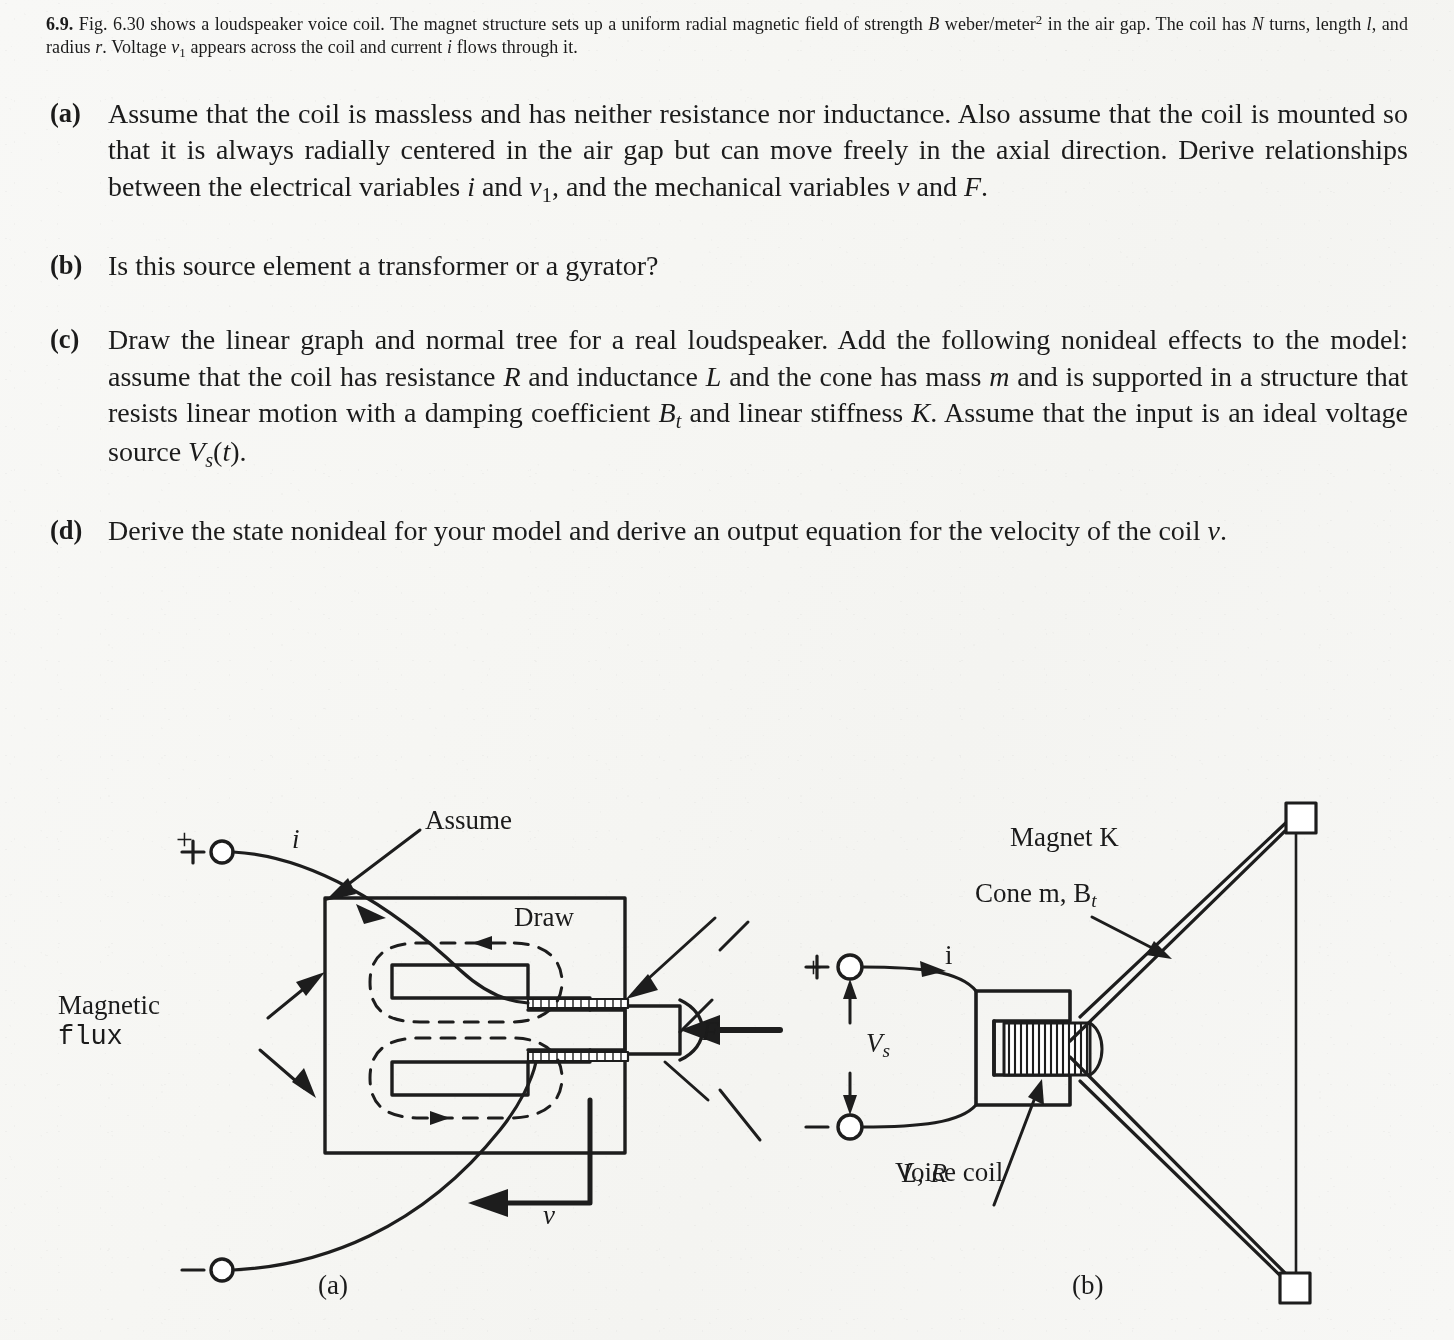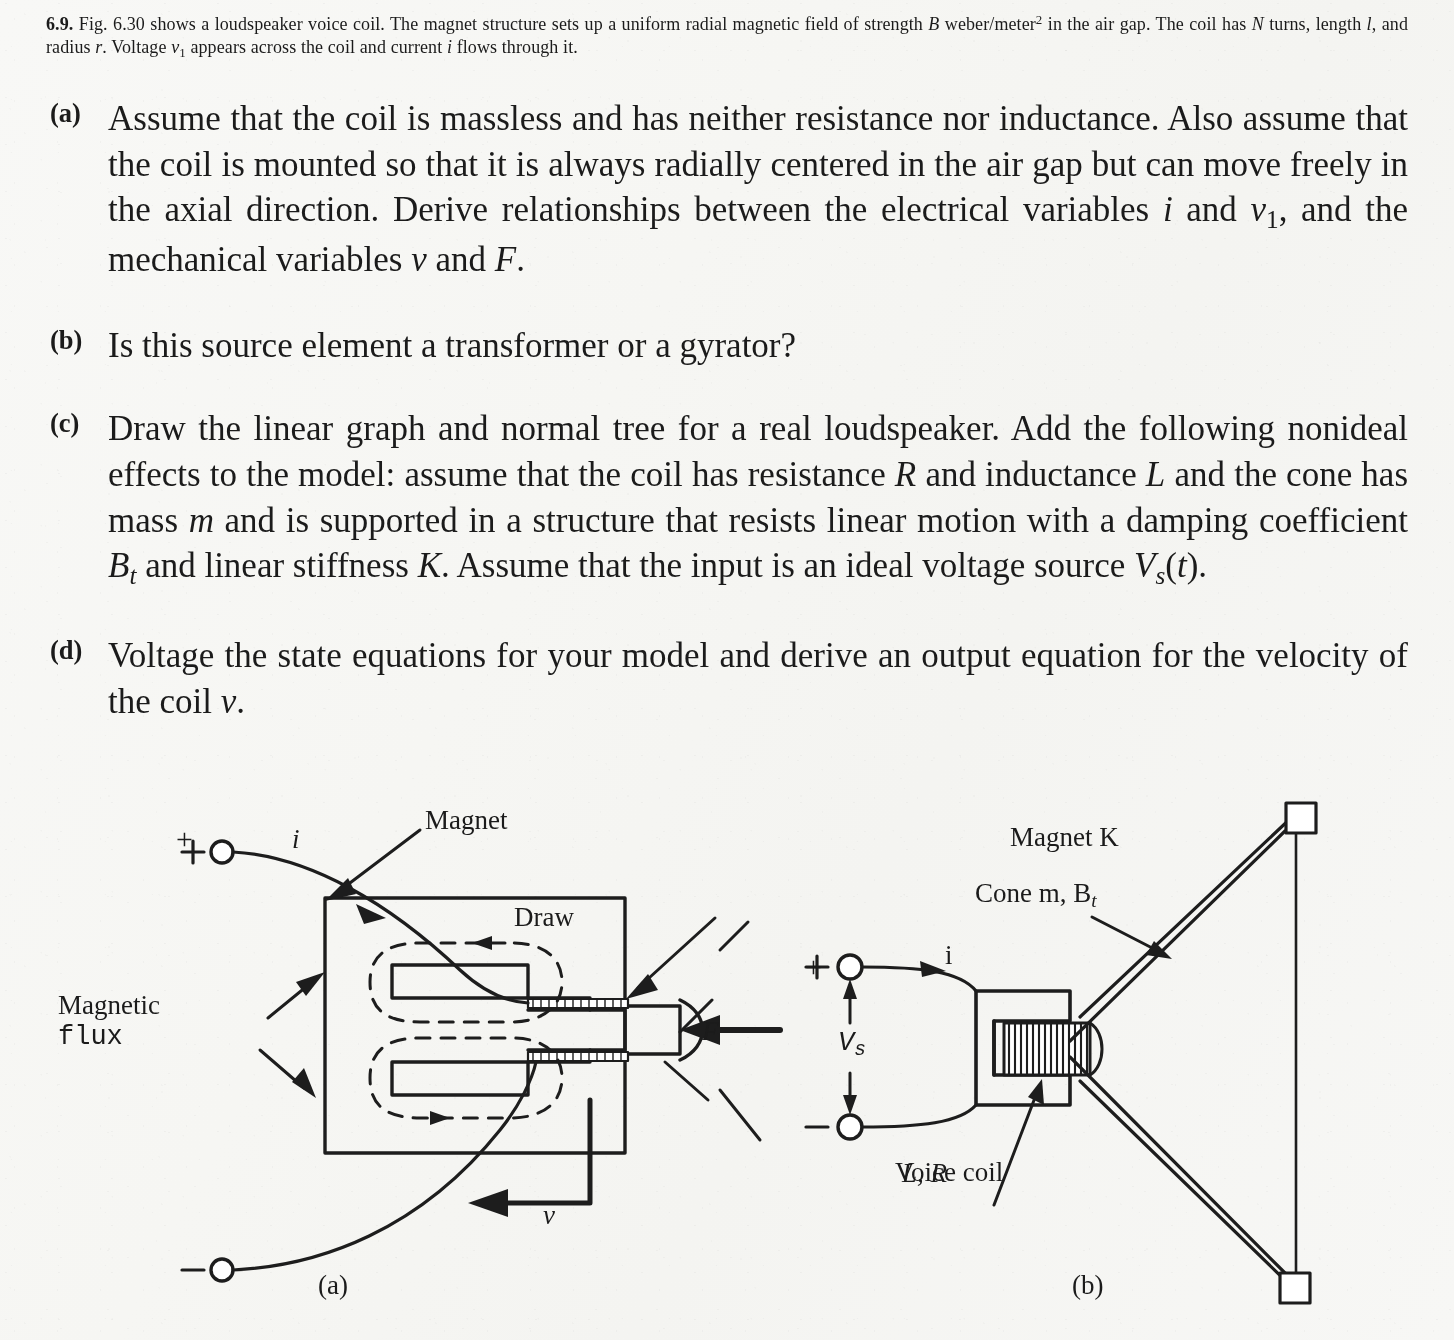--- a/index.html
+++ b/index.html
@@ -71,21 +71,21 @@
     width: 62px;
     font-weight: bold;
     font-size: 26.5px;
     line-height: 1.305;
     text-align: left;
     padding-left: 4px;
     box-sizing: border-box;
   }
   .item .body {
     flex: 1 1 auto;
-    font-size: 35px;
+    font-size: 28px;
     line-height: 1.305;
     text-align: justify;
   }
   i.sym { font-style: italic; }
   .sub { font-size: 0.72em; vertical-align: -0.28em; }
   .sup { font-size: 0.72em; vertical-align: 0.45em; }
 
   
   .gap-a { height: 34px; }
   .gap-b { height: 40px; }
@@ -146,21 +146,21 @@
 
   <div class="item">
     <div class="tag">(c)</div>
     <div class="body"><span>Draw the linear graph and normal tree for a real loudspeaker. Add the following nonideal effects to the model:  assume that the coil has resistance </span><i class="sym">R</i><span> and inductance </span><i class="sym">L</i><span> and the cone has mass </span><i class="sym">m</i><span> and is supported in a structure that resists linear motion with a damping coefficient </span><i class="sym">B</i><i class="sym sub">t</i><span> and linear stiffness </span><i class="sym">K</i><span>. Assume that the input is an ideal voltage source </span><i class="sym">V</i><i class="sym sub">s</i><span>(</span><i class="sym">t</i><span>).</span></div>
   </div>
 
   <div class="gap-d"></div>
 
   <div class="item">
     <div class="tag">(d)</div>
-    <div class="body"><span>Voltage the state equations for your model and derive an output equation for the velocity of the coil </span><i class="sym">v</i><span>.</span></div>
+    <div class="body"><span>Derive the state nonideal for your model and derive an output equation for the velocity of the coil </span><i class="sym">v</i><span>.</span></div>
   </div>
 
 </div>
 
 <div id="figure">
 
   <svg width="740" height="600" viewBox="0 0 740 600" style="position:absolute;left:120px;top:100px;">
     <g class="ln" stroke-width="3.2" stroke-linecap="round" stroke-linejoin="round">
 
       <rect x="205" y="98" width="300" height="255" stroke-width="3.4"></rect>
@@ -278,21 +278,21 @@
         <polygon points="196,298 172,282 184,268" fill="#1d1d1d" stroke="none"></polygon>
       </g>
 
     </g>
   </svg>
 
   <div class="fig-label" style="left:176px;top:122px;font-size:30px;">+</div>
   <div class="fig-label ital" style="left:292px;top:124px;">i</div>
   <div class="fig-label ital" style="left:543px;top:500px;">v</div>
   <div class="fig-label ital" style="left:702px;top:316px;">F</div>
-  <div class="fig-label" style="left:425px;top:105px;">Magnet</div>
+  <div class="fig-label" style="left:425px;top:105px;">Assume</div>
   <div class="fig-label" style="left:514px;top:202px;">Draw</div>
   <div class="fig-label" style="left:58px;top:290px;">Magnetic</div>
   <div class="fig-label" style="left:58px;top:322px;font-family:Liberation Mono, monospace;">flux</div>
   <div class="fig-caption" style="left:318px;top:570px;">(a)</div>
 
   <svg width="640" height="600" viewBox="0 0 640 600" style="position:absolute;left:780px;top:95px;">
     <g class="ln" stroke-width="3.2" stroke-linecap="round" stroke-linejoin="round">
 
       <circle cx="70" cy="172" r="12" fill="#ffffff" stroke-width="3.4"></circle>
       <g stroke-width="3.2">
@@ -360,21 +360,21 @@
       <g>
         <line x1="214" y1="410" x2="256" y2="300" stroke-width="3"></line>
         <polygon points="262,284 264,310, 248,302" fill="#1d1d1d" stroke="none"></polygon>
       </g>
 
     </g>
   </svg>
 
   <div class="fig-label" style="left:805px;top:250px;font-size:30px;">+</div>
   <div class="fig-label" style="left:805px;top:410px;font-size:30px;">−</div>
-  <div class="fig-label ital" style="left:838px;top:328px;font-family:Liberation Mono, monospace;"><span>V</span><span class="sub">s</span></div>
+  <div class="fig-label ital" style="left:866px;top:328px;"><span>V</span><span class="sub">s</span></div>
   <div class="fig-label" style="left:945px;top:240px;">i</div>
   <div class="fig-label" style="left:1010px;top:122px;">Magnet K</div>
   <div class="fig-label" style="left:975px;top:178px;"><span>Cone m, B</span><i class="sym sub">t</i></div>
   <div class="fig-label" style="left:895px;top:425px;margin-top:32px;">Voice coil</div>
   <div class="fig-label ital" style="left:902px;top:458px;">L, R</div>
   <div class="fig-caption" style="left:1072px;top:570px;">(b)</div>
 
 </div>
 
 </body></html>

